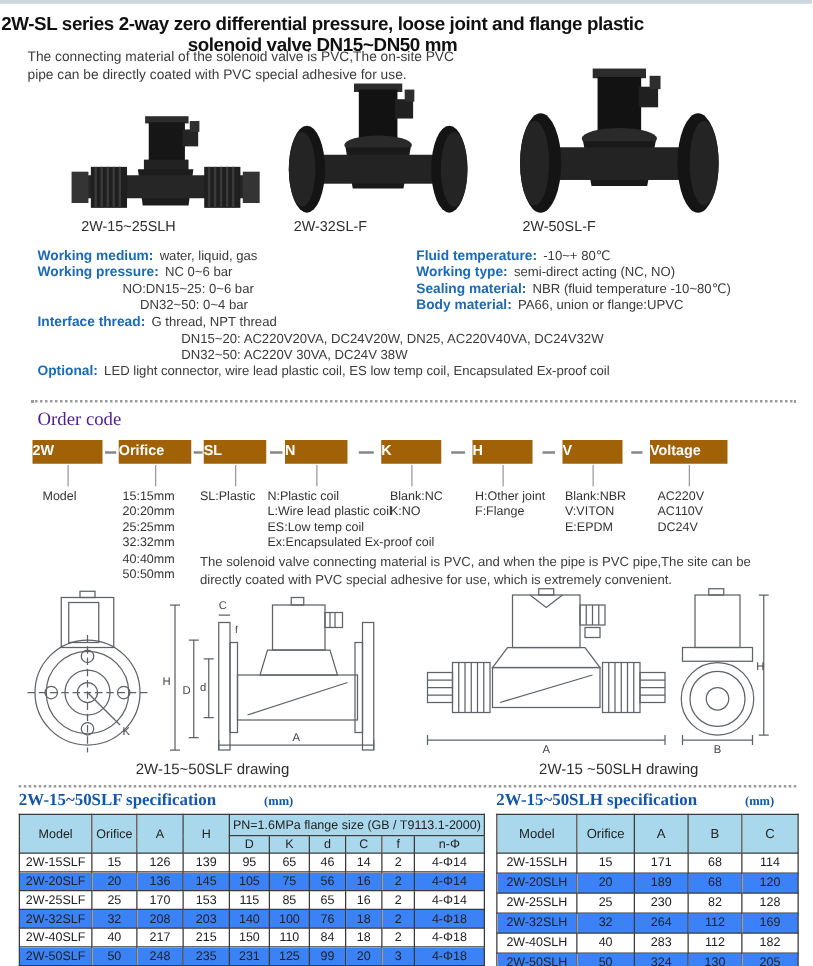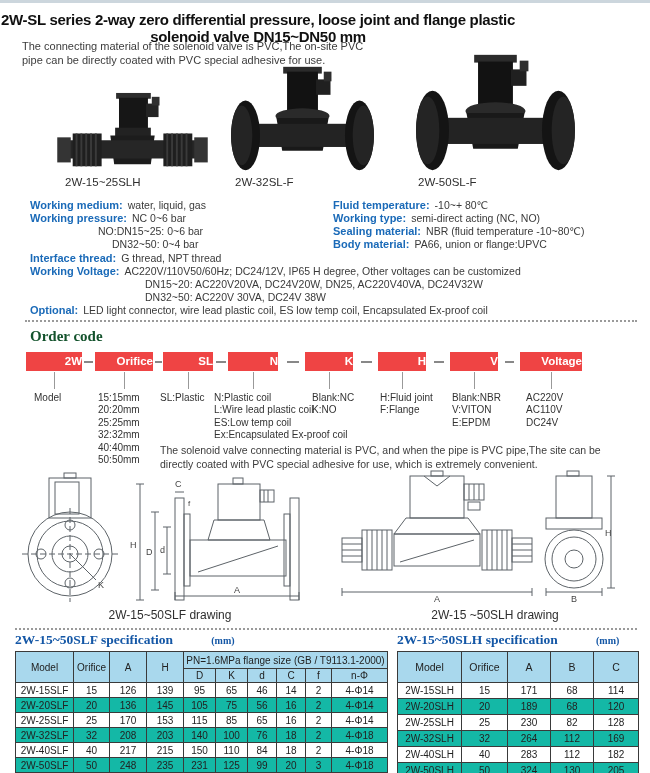--- a/index.html
+++ b/index.html
@@ -11,38 +11,38 @@
       color:#101010;letter-spacing:-0.3px;}
   #intro{left:22px;top:40px;width:352px;font-size:11px;line-height:1.25;color:#3c3c3c;}
   .pcap{top:176px;font-size:11.5px;color:#2e2e2e;text-align:left;}
   
   .spec-line{font-size:10.5px;line-height:12.9px;white-space:nowrap;color:#3a3a3a;}
   .spec-line .lbl{color:#1a6ab8;font-weight:bold;font-size:11px;margin-right:5px;}
   .i68{padding-left:68px;} .i82{padding-left:82px;} .i115{padding-left:115px;}
   .dotline{border-top:2px dotted #9a9a9a;height:0;}
   
   #oc-heading{left:30px;top:2px;font-family:"Liberation Serif","DejaVu Serif",serif;
-      font-size:15px;font-weight:bold;color:#14532d;}
-  .oc-box{top:26px;height:19px;background:#ef4444;color:#fff;font-size:11.5px;font-weight:bold;
-      text-align:right;line-height:19px;}
+      font-size:15px;font-weight:normal;color:#4c1d95;}
+  .oc-box{top:26px;height:19px;background:#a16207;color:#fff;font-size:11.5px;font-weight:bold;
+      text-align:left;line-height:19px;}
   .oc-dash{top:35px;height:2px;background:#888;}
   .oc-vline{top:46px;height:17px;width:1px;background:#999;}
   .oc-desc{top:66px;font-size:10px;line-height:12.4px;color:#333;white-space:nowrap;}
   #oc-note{left:160px;top:118px;width:452px;font-size:10.5px;line-height:1.3;color:#3c3c3c;}
   .dcap{top:138px;font-size:12px;color:#2e2e2e;text-align:center;}
   
   .tbl-title{font-family:"Liberation Serif","DejaVu Serif",serif;font-size:13.5px;font-weight:bold;
       color:#1457a6;margin-bottom:3px;white-space:nowrap;}
   .tbl-title .unit{font-size:10px;margin-left:35px;}
   table{border-collapse:collapse;table-layout:fixed;font-size:10px;color:#222;text-align:center;}
   th,td{border:1px solid #3a3a3a;padding:0;overflow:hidden;font-weight:normal;}
   thead th{background:#a9d8ed;}
   #slf-table td{height:14px;} #slf-table .hr1 th{height:16px;} #slf-table .hr2 th{height:13px;}
   #slh-table td{height:15px;} #slh-table thead th{height:30px;font-size:10.5px;}
-  tr.alt td{background:#14b8a6;}
+  tr.alt td{background:#3b82f6;}
   svg text{font-family:"Liberation Sans","DejaVu Sans",sans-serif;}
 </style>
 </head>
 <body>
 
 <div id="page">
   <div id="top-edge" class="abs"></div>
 
   <div id="main-title" class="abs">2W-SL series 2-way zero differential pressure, loose joint and flange plastic solenoid valve DN15~DN50 mm</div>
   <div id="intro" class="abs">The connecting material of the solenoid valve is PVC,The on-site PVC pipe can be directly coated with PVC special adhesive for use.</div>
@@ -111,21 +111,20 @@
     <div class="spec-line i82"><span>DN32~50: 0~4 bar</span></div>
   </div>
   <div class="abs" style="left:333px;top:199px">
     <div class="spec-line"><span class="lbl">Fluid temperature:</span><span>-10~+ 80℃</span></div>
     <div class="spec-line"><span class="lbl">Working type:</span><span>semi-direct acting (NC, NO)</span></div>
     <div class="spec-line"><span class="lbl">Sealing material:</span><span>NBR (fluid temperature -10~80℃)</span></div>
     <div class="spec-line"><span class="lbl">Body material:</span><span>PA66, union or flange:UPVC</span></div>
   </div>
   <div class="abs" style="left:30px;top:252px">
     <div class="spec-line"><span class="lbl">Interface thread:</span><span>G thread, NPT thread</span></div>
-    <div class="spec-line"><span class="lbl">Working Voltage:</span><span>AC220V/110V50/60Hz; DC24/12V, IP65 H degree, Other voltages can be customized</span></div>
     <div class="spec-line i115"><span>DN15~20: AC220V20VA, DC24V20W, DN25, AC220V40VA, DC24V32W</span></div>
     <div class="spec-line i115"><span>DN32~50: AC220V 30VA, DC24V 38W</span></div>
     <div class="spec-line"><span class="lbl">Optional:</span><span>LED light connector, wire lead plastic coil, ES low temp coil, Encapsulated Ex-proof coil</span></div>
   </div>
 
   <div class="abs dotline" style="left:25px;width:612px;top:320px"></div>
 
   <div class="abs" style="left:0;top:326px;width:650px;height:142px">
     <div id="oc-heading" class="abs">Order code</div>
     <div class="abs oc-box" style="left:26px;width:56px">2W</div>
@@ -169,21 +168,21 @@
         <div>N:Plastic coil</div>
         <div>L:Wire lead plastic coil</div>
         <div>ES:Low temp coil</div>
         <div>Ex:Encapsulated Ex-proof coil</div>
       </div>
     <div class="abs oc-desc" style="left:312px">
         <div>Blank:NC</div>
         <div>K:NO</div>
       </div>
     <div class="abs oc-desc" style="left:380px">
-        <div>H:Fluid joint</div>
+        <div>H:Other joint</div>
         <div>F:Flange</div>
       </div>
     <div class="abs oc-desc" style="left:452px">
         <div>Blank:NBR</div>
         <div>V:VITON</div>
         <div>E:EPDM</div>
       </div>
     <div class="abs oc-desc" style="left:526px">
         <div>AC220V</div>
         <div>AC110V</div>

